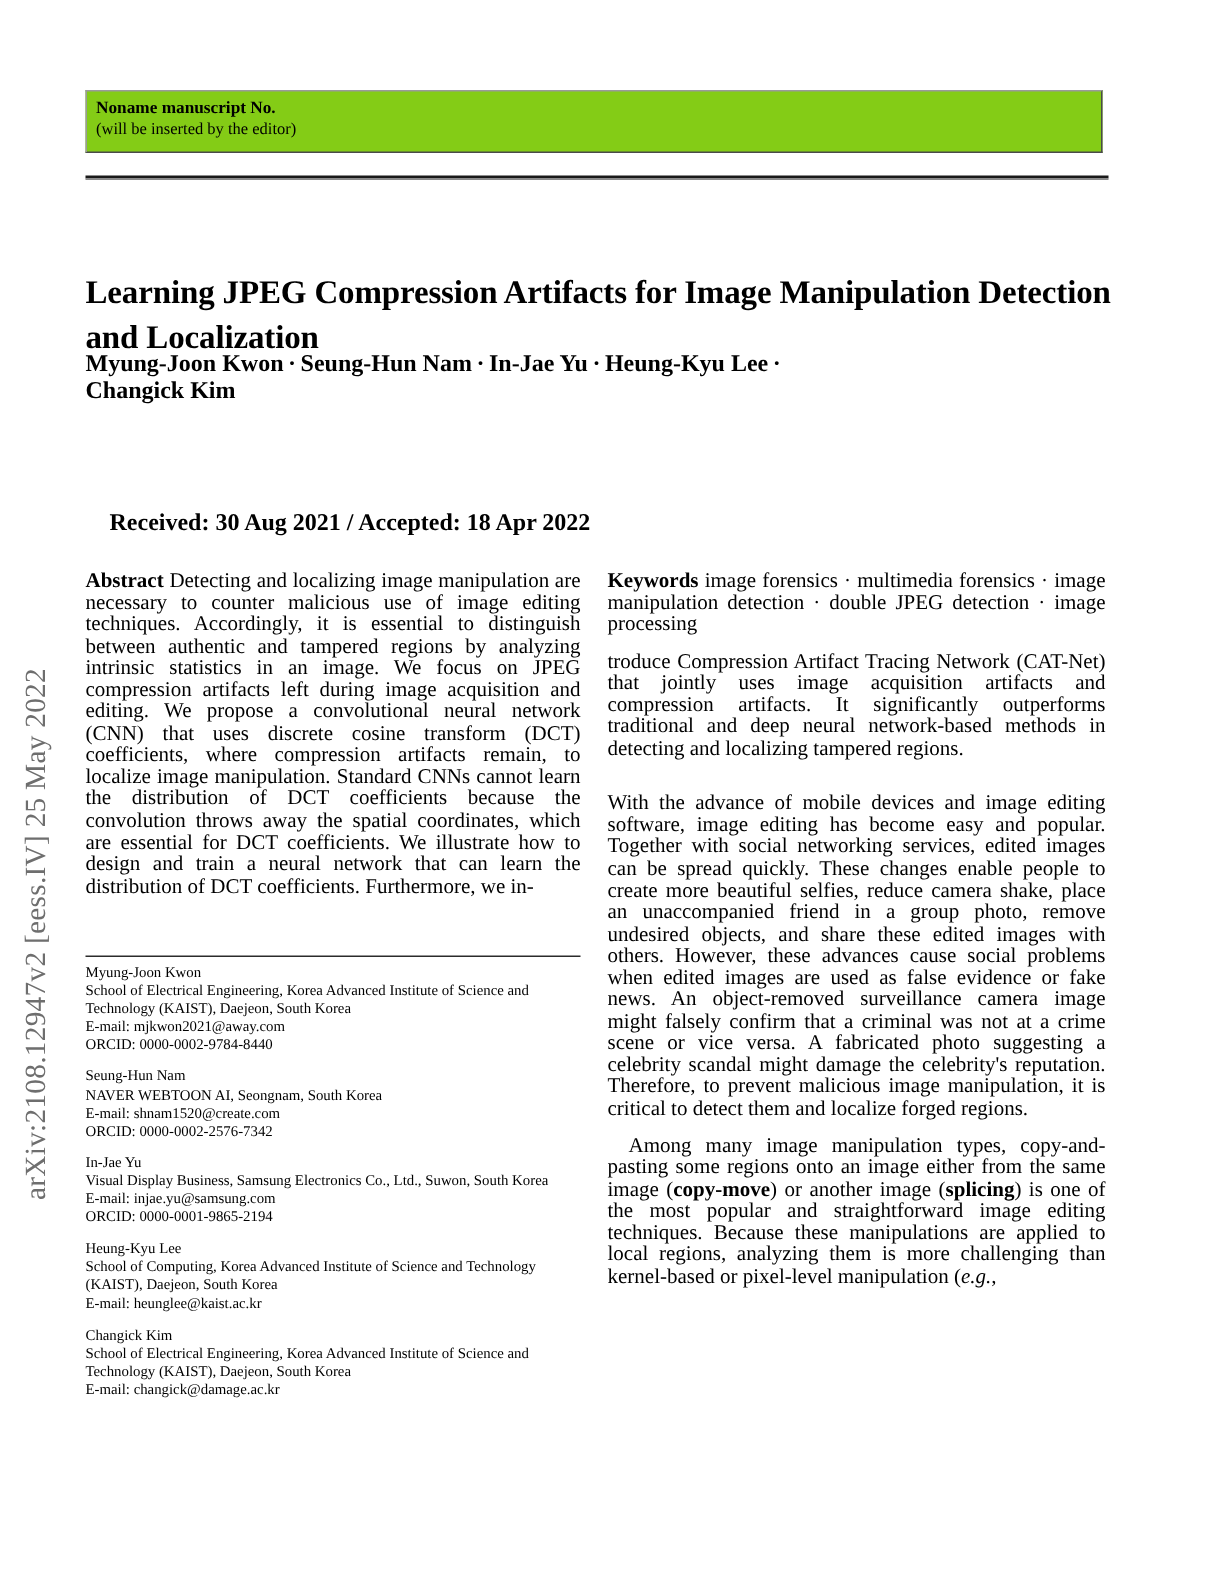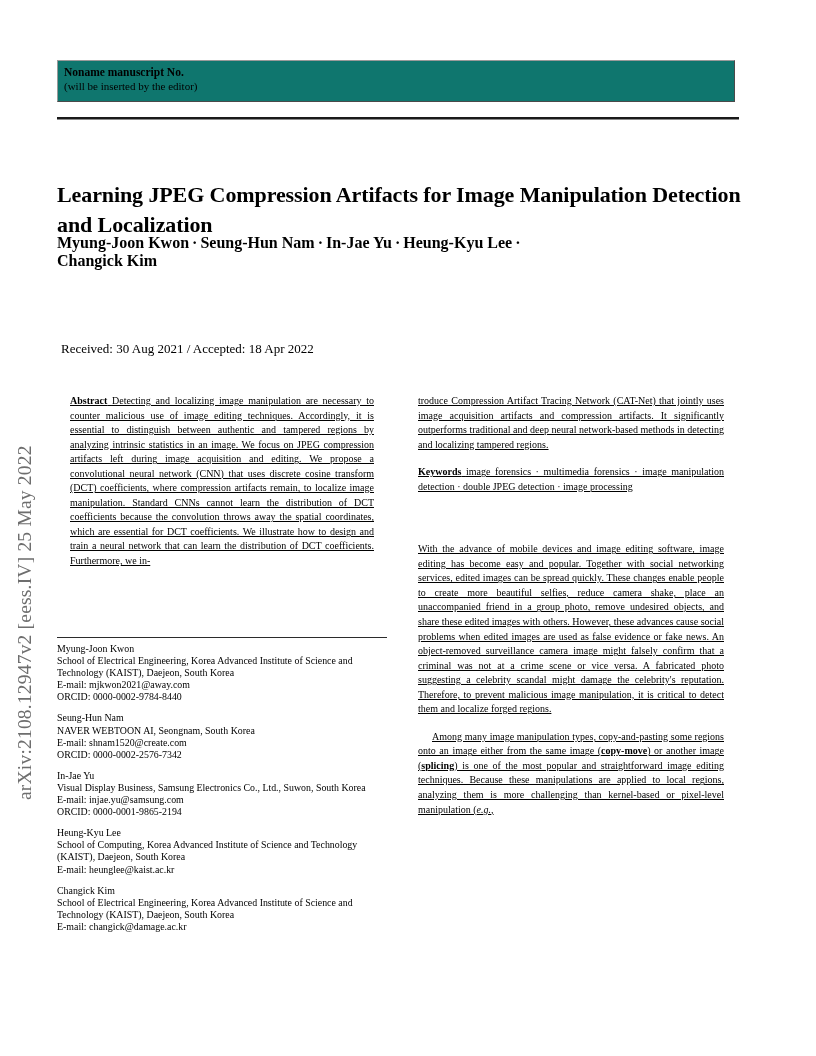--- a/index.html
+++ b/index.html
@@ -47,21 +47,21 @@
   .ms-box {
     position: absolute;
     left: 0;
     top: 60px;
     width: 678px;
     height: 42px;
     box-sizing: border-box;
     border: 1px solid #9a9a9a;
     border-right-color: #4a4a4a;
     border-bottom-color: #4a4a4a;
-    background: #0f766e;
+    background: #84cc16;
   }
   .ms-box-inner {
     padding: 4px 0 0 6px;
   }
   .ms-line1 {
     font-size: 11.5px;
     font-weight: bold;
     line-height: 14px;
   }
   .ms-line2 {
@@ -109,48 +109,48 @@
     line-height: 18px;
   }
   .authors .sep {
     font-weight: bold;
     padding: 0 3px;
   }
 
   
   .dates {
     position: absolute;
-    left: 4px;
+    left: 16px;
     top: 342px;
-    font-size: 13px;
+    font-size: 16px;
     line-height: 14px;
+    font-weight: bold;
   }
 
   
   .col-left {
     position: absolute;
     left: 0;
     top: 381px;
     width: 330px;
   }
   .col-right {
     position: absolute;
     left: 348px;
     top: 381px;
     width: 332px;
   }
 
   p.just {
-    margin: 13px;
-    font-size: 10px;
+    margin: 0;
+    font-size: 14px;
     line-height: 14.55px;
     text-align: justify;
     text-justify: inter-word;
     hyphens: manual;
-    text-decoration: underline;
   }
   p.just + p.just {
     margin-top: 10px;
   }
   p.indent {
     text-indent: 14px;
   }
   .lead {
     font-weight: bold;
   }
@@ -242,24 +242,24 @@
       <span>E-mail: heunglee@kaist.ac.kr</span>
     </p>
     <p class="affil">
       <span>Changick Kim</span><br>
       <span>School of Electrical Engineering, Korea Advanced Institute of Science and Technology (KAIST), Daejeon, South Korea</span><br>
       <span>E-mail: changick@damage.ac.kr</span>
     </p>
   </div>
 
   <div class="col-right">
+    <p class="just kw-block"><span class="lead">Keywords</span> <span>image forensics · multimedia forensics · image manipulation detection · double JPEG detection · image processing</span></p>
+
     <p class="just">troduce Compression Artifact Tracing Network (CAT-Net) that jointly uses image acquisition artifacts and compression artifacts. It significantly outperforms traditional and deep neural network-based methods in detecting and localizing tampered regions.</p>
 
-    <p class="just kw-block"><span class="lead">Keywords</span> <span>image forensics · multimedia forensics · image manipulation detection · double JPEG detection · image processing</span></p>
-
     <div style="height:22px"></div>
 
 
     <p class="just">With the advance of mobile devices and image editing software, image editing has become easy and popular. Together with social networking services, edited images can be spread quickly. These changes enable people to create more beautiful selfies, reduce camera shake, place an unaccompanied friend in a group photo, remove undesired objects, and share these edited images with others. However, these advances cause social problems when edited images are used as false evidence or fake news. An object-removed surveillance camera image might falsely confirm that a criminal was not at a crime scene or vice versa. A fabricated photo suggesting a celebrity scandal might damage the celebrity's reputation. Therefore, to prevent malicious image manipulation, it is critical to detect them and localize forged regions.</p>
 
     <p class="just indent"><span>Among many image manipulation types, copy-and-pasting some regions onto an image either from the same image (</span><b>copy-move</b><span>) or another image (</span><b>splicing</b><span>) is one of the most popular and straightforward image editing techniques. Because these manipulations are applied to local regions, analyzing them is more challenging than kernel-based or pixel-level manipulation (</span><i>e.g.</i><span>,</span></p>
   </div>
 
 </div>
 

